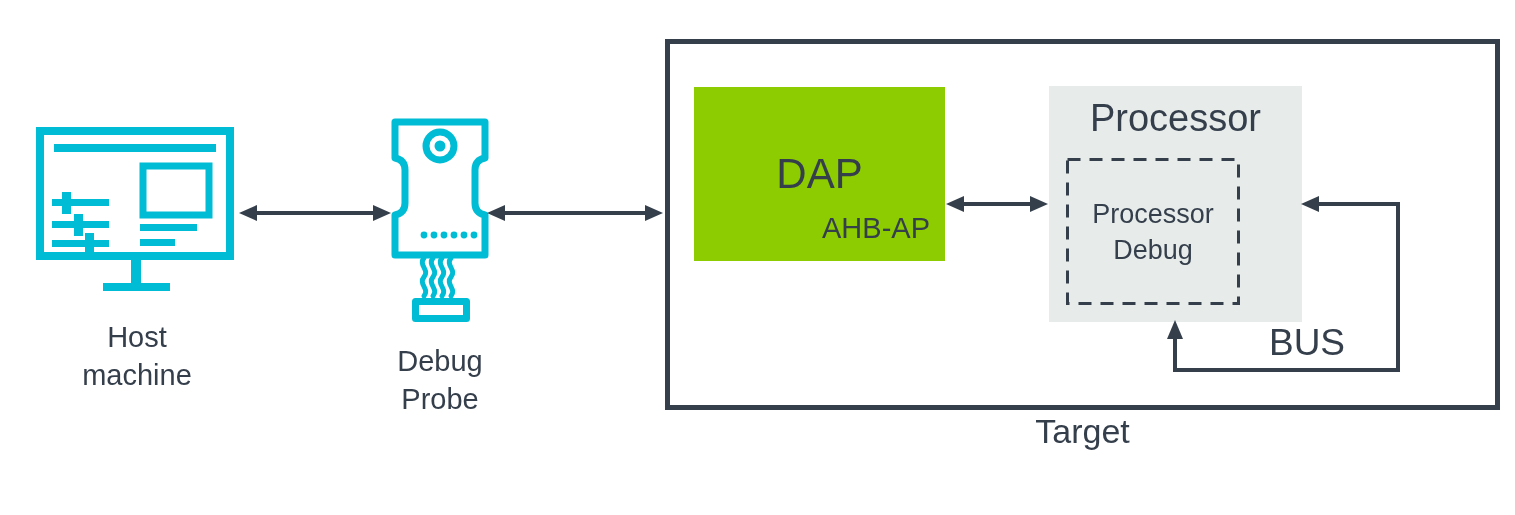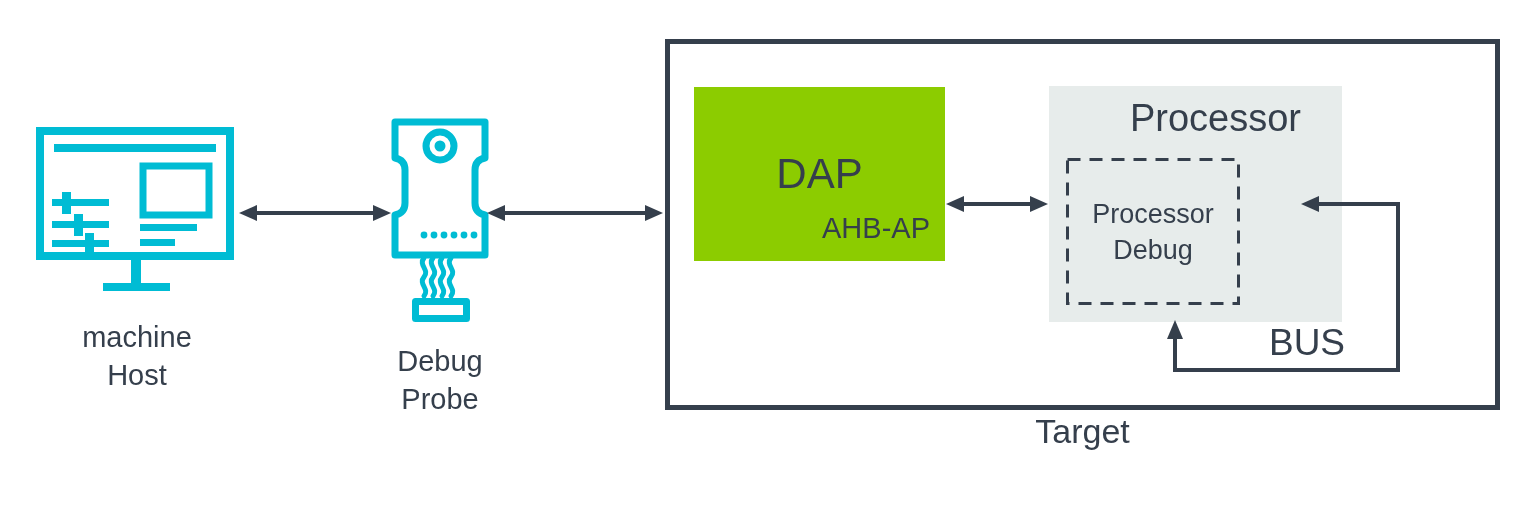--- a/index.html
+++ b/index.html
@@ -31,21 +31,21 @@
 
   .dap-box {
     left:24px; top:43px; width:251px; height:174px; background:#8CCC00;
     display:flex; align-items:center; justify-content:center;
   }
   .dap-label { font-size:42px; color:#353F4C; }
   .dap-sublabel { position:absolute; right:15px; bottom:16px; font-size:29px; color:#353F4C; }
 
   .arrow-3 { left:275px; top:150px; }
 
-  .processor-box { left:379px; top:42px; width:253px; height:236px; background:#E7ECEB;padding-left:40px; }
+  .processor-box { left:379px; top:42px; width:253px; height:236px; background:#E7ECEB; }
   .processor-title { text-align:center; margin-top:10px; font-size:38px; line-height:44px; }
   .registers-box { position:absolute; left:17px; top:72px; width:174px; height:147px; }
   .registers-box svg { position:absolute; left:0; top:0; }
   .registers-text {
     position:absolute; left:0; top:0; width:100%; height:100%;
     display:flex; flex-direction:column; align-items:center; justify-content:center;
     font-size:27px; line-height:36px; text-align:center;
   }
 
   .bus-loop  { left:495px; top:150px; }
@@ -71,22 +71,22 @@
       <rect x="16" y="96" width="57" height="7"></rect>
       <rect x="38" y="89" width="9" height="22"></rect>
       <rect x="16" y="115" width="57" height="7"></rect>
       <rect x="49" y="108" width="9" height="22"></rect>
       <rect x="95" y="131" width="10" height="27"></rect>
       <rect x="67" y="158" width="67" height="8"></rect>
     </g>
   </svg>
 
   <div class="abs caption host-caption">
+    <div>Host</div>
     <div>machine</div>
-    <div>Host</div>
   </div>
 
   <svg class="abs arrow-1" width="154" height="20" viewBox="0 0 154 20">
     <line class="stroke-dark" x1="14" y1="10" x2="140" y2="10" stroke-width="4"></line>
     <polygon class="fill-dark" points="1,10 19,2 19,18"></polygon>
     <polygon class="fill-dark" points="153,10 135,2 135,18"></polygon>
   </svg>
 
   <svg class="abs probe-icon" width="104" height="212" viewBox="0 0 104 212">
     <g stroke="#00BCD4" fill="none" stroke-linejoin="round" stroke-linecap="round">

